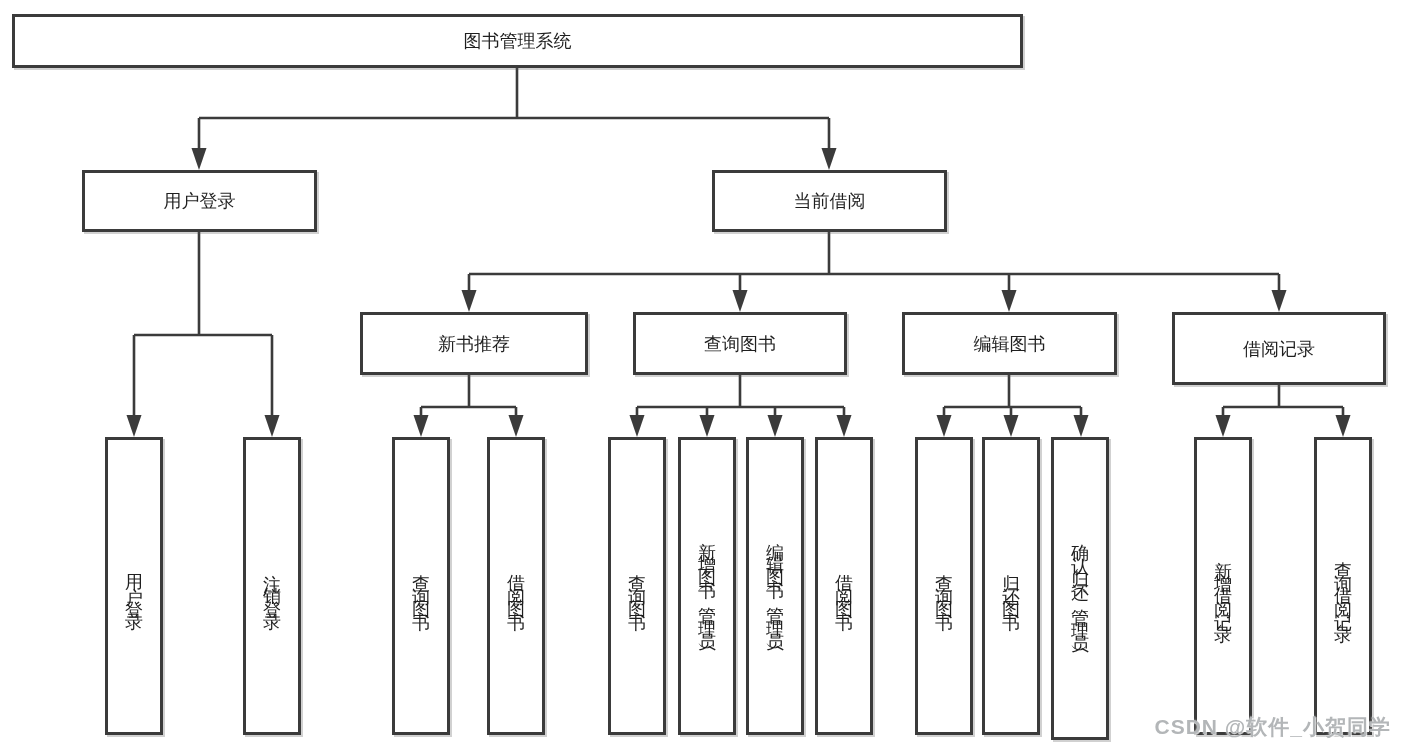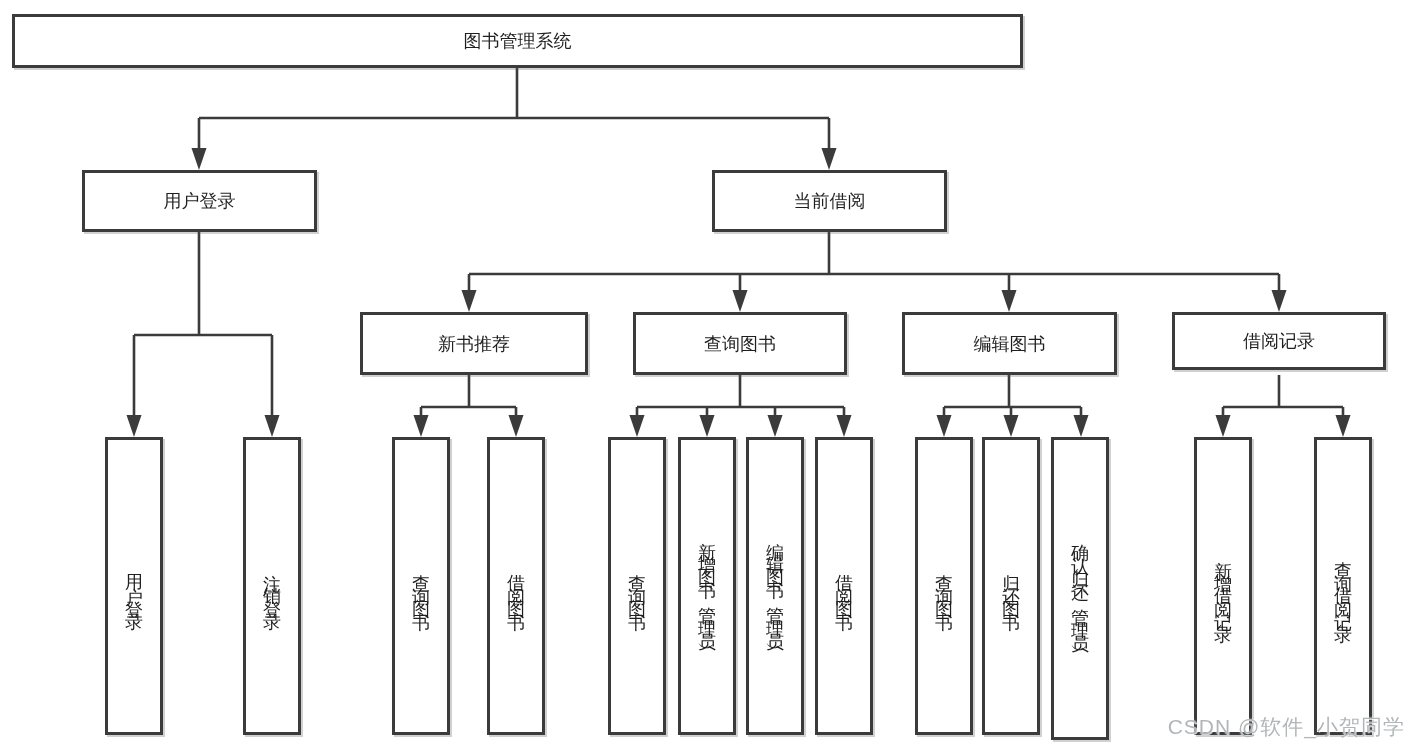--- a/index.html
+++ b/index.html
@@ -45,28 +45,29 @@
     white-space: nowrap;
   }
   .node.leaf span {
     writing-mode: vertical-lr;
     text-orientation: mixed;
     letter-spacing: 13px;
     line-height: 1;
   }
   .watermark {
     position: absolute;
-    right: 0;
+    right: 14px;
     bottom: 6px;
     z-index: 2;
     font-size: 21px;
     color: var(--watermark, #b3b6b8);
     letter-spacing: 1px;
     text-shadow: 0 0 2px rgba(255,255,255,0.9), 1px 1px 0 rgba(255,255,255,0.7);
     white-space: nowrap;
+    font-weight: bold;
   }
 </style>
 </head>
 <body>
 
 <div class="canvas">
 
   <svg class="connectors" viewBox="0 0 1405 747" aria-hidden="true">
 
     <g>
@@ -130,21 +131,21 @@
 
   <div class="node" style="left:360px; top:312px; width:228px; height:63px;">
     <span>新书推荐</span>
   </div>
   <div class="node" style="left:633px; top:312px; width:214px; height:63px;">
     <span>查询图书</span>
   </div>
   <div class="node" style="left:902px; top:312px; width:215px; height:63px;">
     <span>编辑图书</span>
   </div>
-  <div class="node" style="left:1172px; top:312px; width:214px; height:58px;">
+  <div class="node" style="left:1172px; top:312px; width:214px; height:73px;">
     <span>借阅记录</span>
   </div>
 
   <div class="node leaf" style="left:105px; top:437px; width:58px; height:298px;">
     <span>用户登录</span>
   </div>
   <div class="node leaf" style="left:243px; top:437px; width:58px; height:298px;">
     <span>注销登录</span>
   </div>
 

